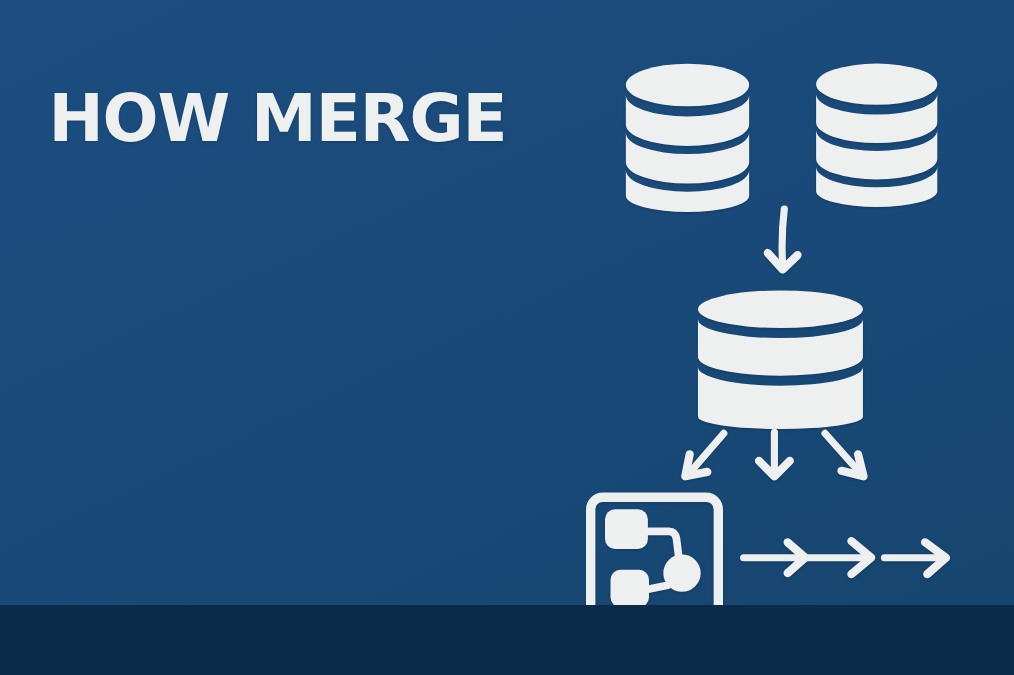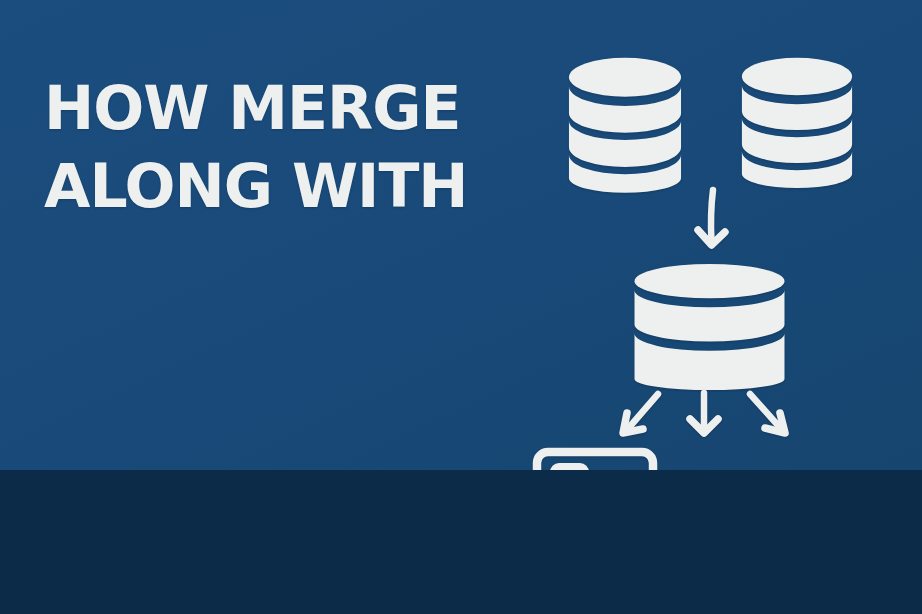--- a/index.html
+++ b/index.html
@@ -6,21 +6,21 @@
     --background:#194a7a;
     --foreground:#edf0ee;
   }
   html,body{margin:0;padding:0;}
   body{
     font-family:"DejaVu Sans","Liberation Sans",sans-serif;
     background:#0c2b49;
   }
   .stage{
     position:relative;
-    width:922px;height:470px;
+    width:922px;height:550px;
     background:linear-gradient(155deg, #1b4d7e 0%, var(--background) 45%, #16456f 100%);
     overflow:hidden;
   }
   
   .title{
     position:absolute;left:44px;top:69px;
     color:var(--foreground);
     font-size:60px;font-weight:800;
     line-height:78px;letter-spacing:-1px;
     text-shadow:0 1px 2px rgba(10,40,70,.35);
@@ -40,21 +40,20 @@
   .workflow {left:531px;top:446px;width:128px;height:127px;}
   .pipeline {left:670px;top:486px;width:205px;height:42px;}
 </style>
 </head>
 <body>
 
 <div class="stage">
 
   <div class="title">
     <div class="title-line">HOW MERGE</div>
-    <div class="title-line">ALONG WITH</div>
   </div>
 
   <div class="diagram">
 
     <span class="icon db-left">
       <svg viewBox="0 0 120 158" preserveAspectRatio="none" aria-hidden="true">
         <g fill="currentColor">
           <ellipse cx="60" cy="23" rx="57" ry="21"></ellipse>
           <path d="M3,33 A57 21 0 0 0 117,33 L117,62 A57 21 0 0 1 3,62 Z"></path>
           <path d="M3,70 A57 21 0 0 0 117,70 L117,99 A57 21 0 0 1 3,99 Z"></path>

